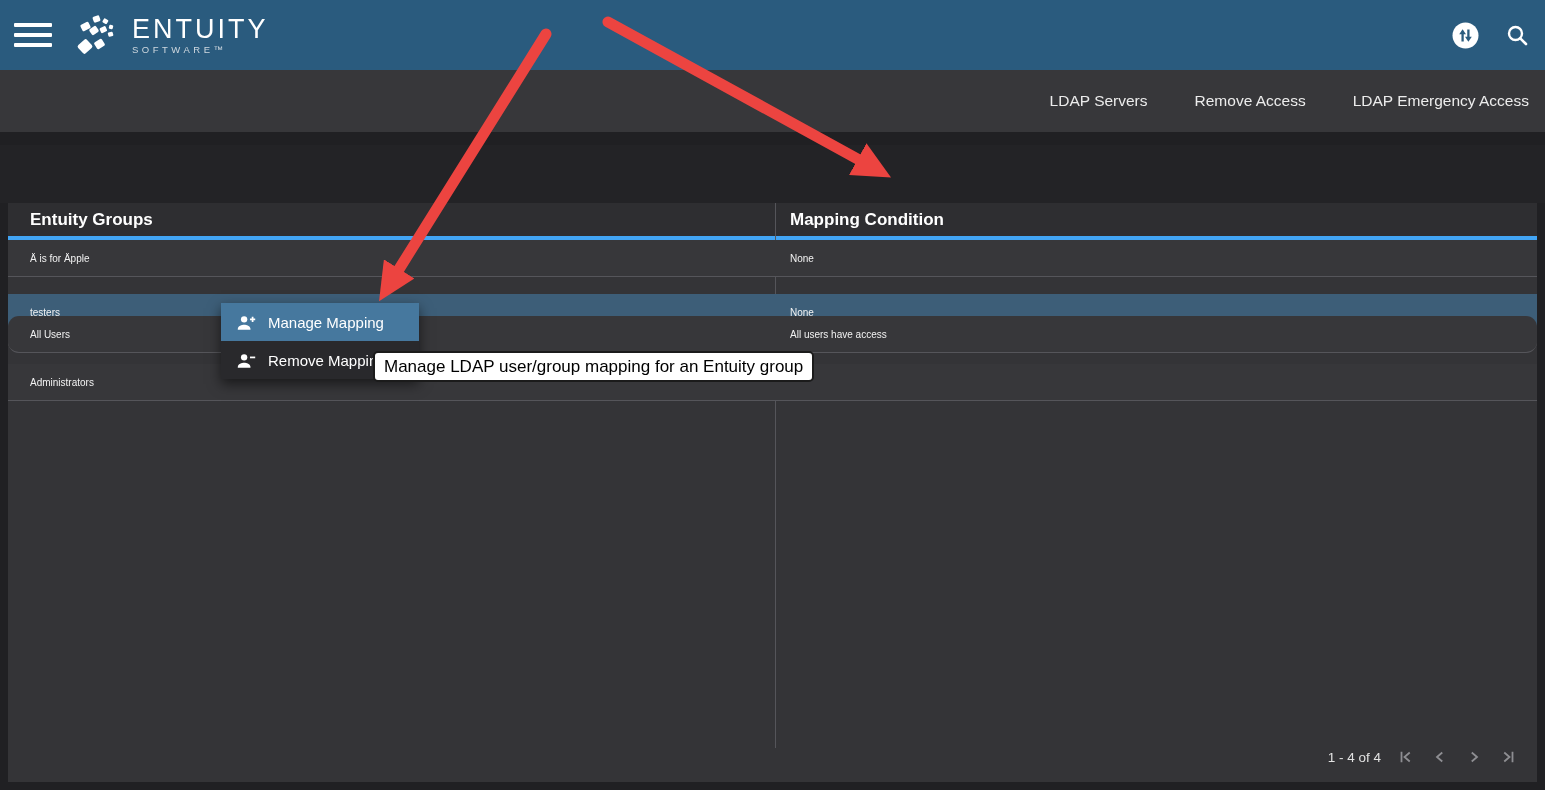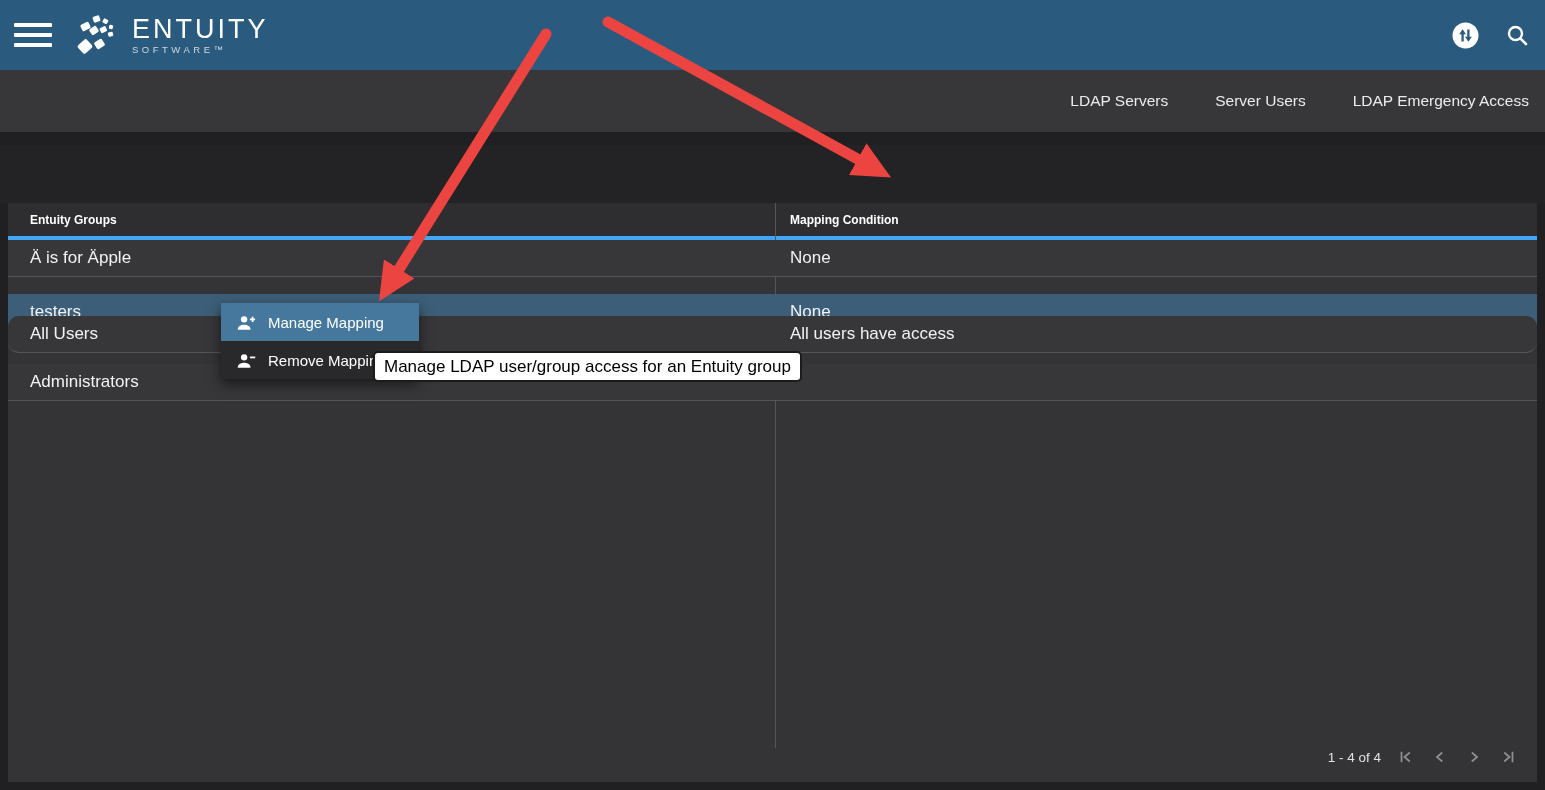--- a/index.html
+++ b/index.html
@@ -38,28 +38,28 @@
   .btn-manage { left:886px; width:187px; }
   .btn-remove { left:1085px; width:187px; }
   .filter-box { position:absolute; left:1281px; top:154px; width:250px; height:39px; border:1px solid #606066; border-radius:19.5px; display:flex; align-items:center; padding:0 6px 0 13px; }
   .filter-input { flex:1; background:transparent; border:none; outline:none; color:#e8e8e8; font-size:15px; margin-left:10px; font-family:inherit; }
   .filter-input::placeholder { color:#8f8f94; }
   .filter-clear { width:26px; height:26px; border-radius:50%; background:#6f6f74; color:#2c2c30; display:flex; align-items:center; justify-content:center; font-size:15px; font-weight:bold; cursor:pointer; }
 
   
   .content { position:absolute; left:8px; top:203px; width:1529px; height:579px; background:#343437; }
   .thead { position:absolute; left:0; top:0; width:100%; height:33px; background:#2e2e31; }
-  .th { position:absolute; top:0; height:33px; display:flex; align-items:center; color:#fff; font-size:12px; font-weight:bold; }
+  .th { position:absolute; top:0; height:33px; display:flex; align-items:center; color:#fff; font-size:17px; font-weight:bold; }
   .th-groups { left:22px; }
   .th-cond { left:782px; }
   .blue-rule { position:absolute; left:0; top:33px; width:100%; height:4px; background:#42a5f5; }
   .col-divider { position:absolute; left:767px; top:0; width:1px; height:545px; background:#55555a; }
   .row { position:absolute; left:0; width:100%; height:37px; border-bottom:1px solid #55555a; background:#37373a; cursor:pointer; }
   .row.selected { background:#3d5e78; }
-  .cell { position:absolute; top:0; height:36px; display:flex; align-items:center; color:#f2f2f2; font-size:17px; }
+  .cell { position:absolute; top:0; height:36px; display:flex; align-items:center; color:#f2f2f2; font-size:10px; }
   .cell-group { left:22px; }
   .cell-cond { left:782px; }
 
   
   .pager { position:absolute; right:18px; bottom:8px; height:34px; display:flex; align-items:center; gap:12px; }
   .pager-label { color:#e2e2e2; font-size:13.5px; margin-right:2px; }
   .pager-btn { width:22px; height:22px; display:flex; align-items:center; justify-content:center; cursor:pointer; }
 
   
   .ctx-menu { position:absolute; left:221px; top:303px; width:198px; z-index:5; box-shadow:0 5px 12px rgba(0,0,0,.55); }
@@ -116,21 +116,21 @@
         <path d="M15.3 15.3 L21 21" stroke="#ffffff" stroke-width="2.6" stroke-linecap="round"></path>
       </svg>
     </div>
   </div>
 
   <div class="tabbar">
     <div class="tab">
         <span>LDAP Servers</span>
       </div>
     <div class="tab">
-        <span>Server Users</span>
+        <span>Remove Access</span>
       </div>
     <div class="tab">
         <span>LDAP Emergency Access</span>
       </div>
   </div>
 
   <div class="toolbar">
     <div class="kebab">
         <i></i>
         <i></i>
@@ -238,21 +238,21 @@
     <div class="ctx-item plain">
       <svg width="21" height="19" viewBox="0 0 26 24" fill="#ffffff">
         <circle cx="10" cy="8" r="4"></circle>
         <path d="M2 20c0-3.6 5.2-5.3 8-5.3s8 1.7 8 5.3v1H2z"></path>
         <rect x="17.4" y="7" width="6.6" height="2.2"></rect>
       </svg>
       <span>Remove Mapping</span>
     </div>
   </div>
 
-  <div class="tooltip">Manage LDAP user/group access for an Entuity group</div>
+  <div class="tooltip">Manage LDAP user/group mapping for an Entuity group</div>
 
   <svg class="arrows" width="1545" height="790" viewBox="0 0 1545 790">
     <defs>
       <marker id="ah" markerUnits="userSpaceOnUse" markerWidth="40" markerHeight="36" refX="6" refY="18" orient="auto">
         <path d="M0,0 L38,18 L0,36 Z" fill="#ec4440"></path>
       </marker>
     </defs>
     <line x1="608" y1="22" x2="863" y2="162" stroke="#ec4440" stroke-width="11" stroke-linecap="round" marker-end="url(#ah)"></line>
     <line x1="546" y1="34" x2="396" y2="274" stroke="#ec4440" stroke-width="11" stroke-linecap="round" marker-end="url(#ah)"></line>
   </svg>

